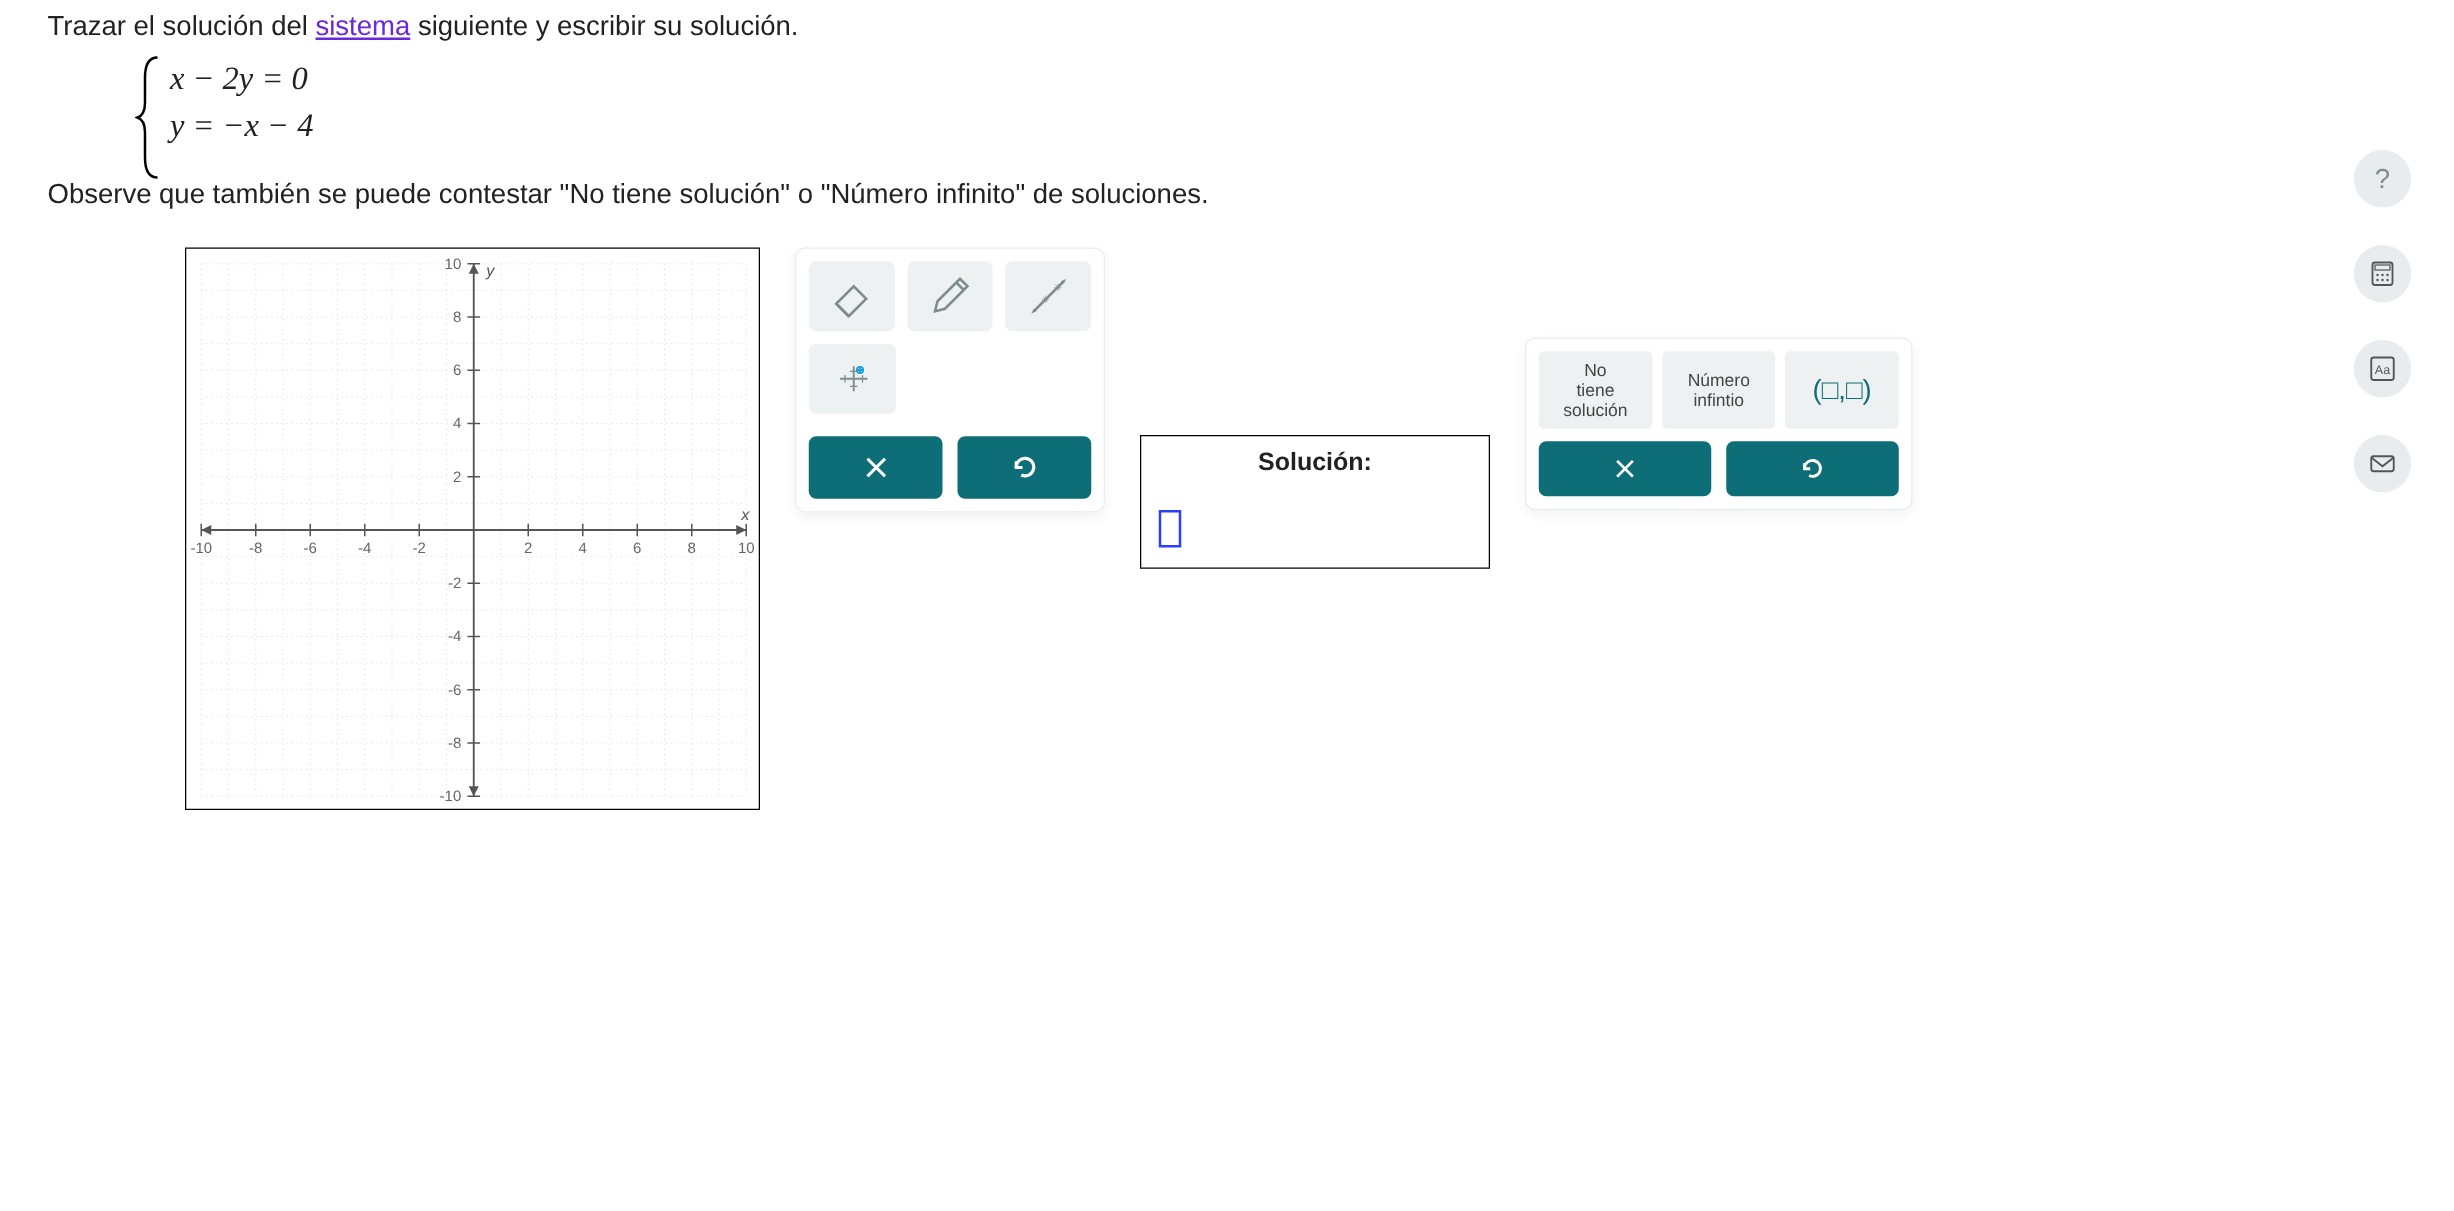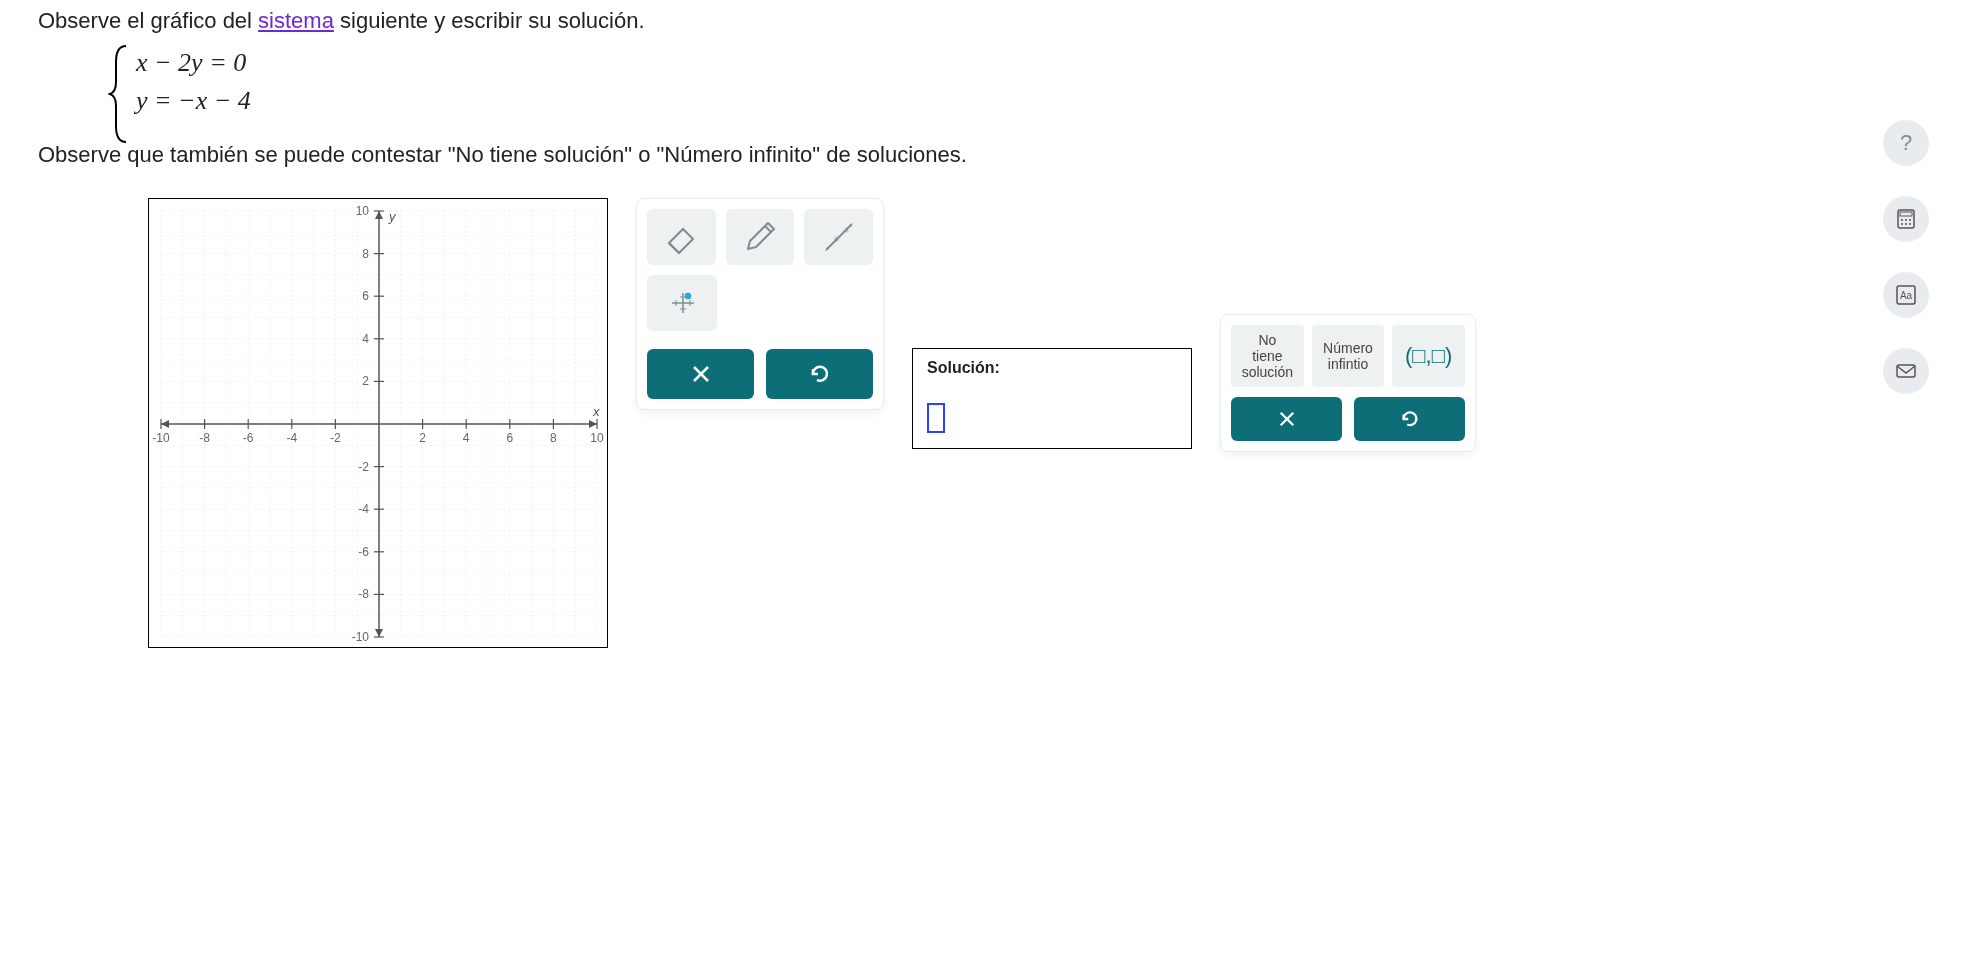--- a/index.html
+++ b/index.html
@@ -84,32 +84,32 @@
 
 
 .solution-box {
   border: 1px solid #000;
   width: 280px;
   min-height: 100px;
   padding: 10px 14px;
   margin-top: 150px;
   flex: 0 0 auto;
 }
-.solution-box .hdr { font-weight: bold; font-size: 16px; margin-bottom: 26px; }
+.solution-box .hdr { font-weight: bold; font-size: 20px; margin-bottom: 26px; text-align: center; }
 .placeholder {
   display: inline-block;
   width: 18px;
   height: 30px;
   border: 2px solid #2a3fff;
 }
 
 
 .answer-panel {
-  margin-top: 116px;
-  width: 256px;
+  margin-top: 72px;
+  width: 310px;
 }
 .answer-panel .tool-row { display: flex; gap: 8px; }
 .answer-panel .choice {
   flex: 1;
   background: #eef1f1;
   border-radius: 4px;
   height: 62px;
   display: flex;
   flex-direction: column;
   align-items: center;
@@ -142,21 +142,21 @@
   align-items: center;
   justify-content: center;
   color: #555;
   cursor: pointer;
 }
 </style>
 </head>
 <body>
 
 <div class="prompt">
-  <span>Observe el gráfico del </span>
+  <span>Trazar el solución del </span>
   <a href="#" class="link">sistema</a>
   <span> siguiente y escribir su solución.</span>
 </div>
 
 <div class="system-eq">
   <svg class="brace" viewBox="0 0 22 100" preserveAspectRatio="none">
     <path d="M18 2 Q8 2 8 18 L8 38 Q8 48 2 50 Q8 52 8 62 L8 82 Q8 98 18 98" fill="none" stroke="#000" stroke-width="2"></path>
   </svg>
   <div class="eq-line">x − 2y = 0</div>
   <div class="eq-line">y = −x − 4</div>

